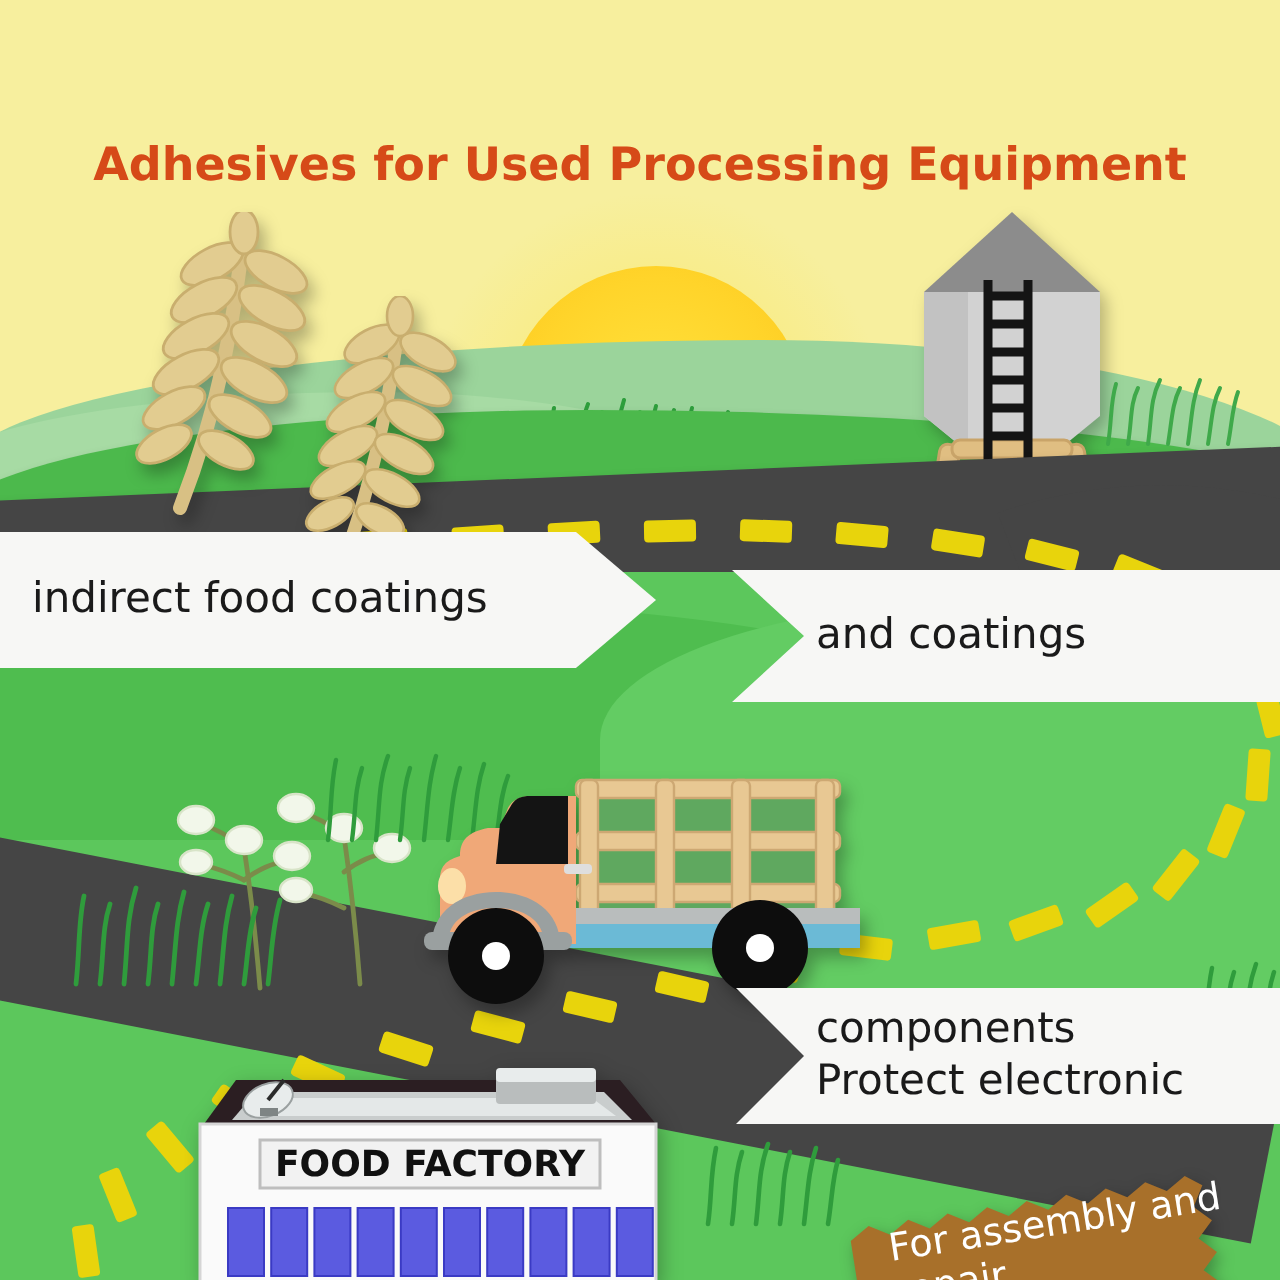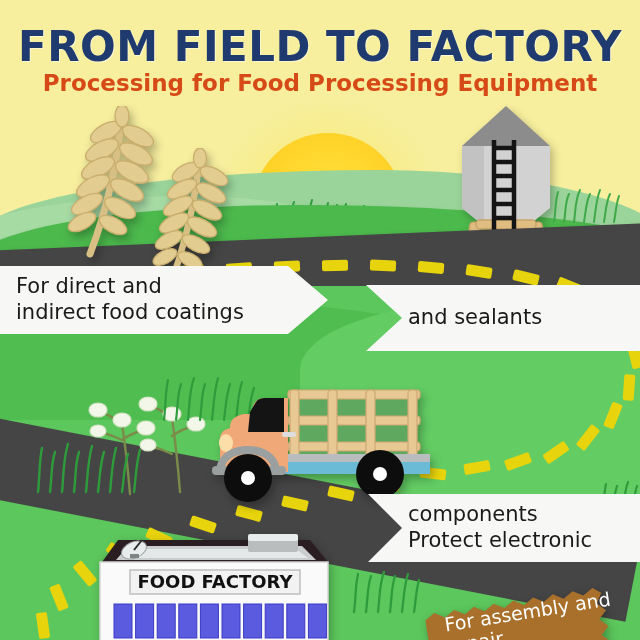--- a/index.html
+++ b/index.html
@@ -429,43 +429,41 @@
         <rect x="134" y="72" width="18" height="34" fill="#5B5BE0" stroke="#3A3AC4" stroke-width="1"></rect>
         <rect x="155.60000000000002" y="72" width="18" height="34" fill="#5B5BE0" stroke="#3A3AC4" stroke-width="1"></rect>
         <rect x="177.20000000000002" y="72" width="18" height="34" fill="#5B5BE0" stroke="#3A3AC4" stroke-width="1"></rect>
         <rect x="198.8" y="72" width="18" height="34" fill="#5B5BE0" stroke="#3A3AC4" stroke-width="1"></rect>
         <rect x="220.4" y="72" width="18" height="34" fill="#5B5BE0" stroke="#3A3AC4" stroke-width="1"></rect>
       </g>
   </svg>
 
   <div class="banner" id="banner1">
     <div>
-      <span>For direct and</span>
       <span>indirect food coatings</span>
     </div>
   </div>
 
   <div class="banner" id="banner2">
     <div>
-      <span>and sealants</span>
+      <span>and coatings</span>
     </div>
   </div>
 
   <div class="banner" id="banner3">
     <div>
       <span>components</span>
       <span>Protect electronic</span>
     </div>
   </div>
 
   <svg style="position:absolute;left:416px;top:588px;width:206px;height:84px;filter:drop-shadow(2px 3px 4px rgba(0,0,0,.3));" viewBox="0 0 206 84">
     <polygon transform="rotate(-9 103 42)" points="12,18 22,12 32,18 42,12 52,18 62,12 72,18 82,12 92,18 102,12 112,18 122,12 132,18 142,12 152,18 162,12 172,18 182,12 190,18
               184,28 192,36 184,44 192,52 184,60 192,68 184,76 176,84 166,84 12,84" fill="#A8702A"></polygon>
   </svg>
   <div class="torn" style="background: transparent; filter: none; color: rgb(255, 255, 255);">
     <span>For assembly</span>
     <span>and repair</span>
   </div>
 
-  <div class="title">FROM FIELD TO FACTORY</div>
-  <div class="subtitle">Processing for Food Processing Equipment</div>
+  <div class="subtitle">Adhesives for Used Processing Equipment</div>
 
 </div>
 
 </body></html>

